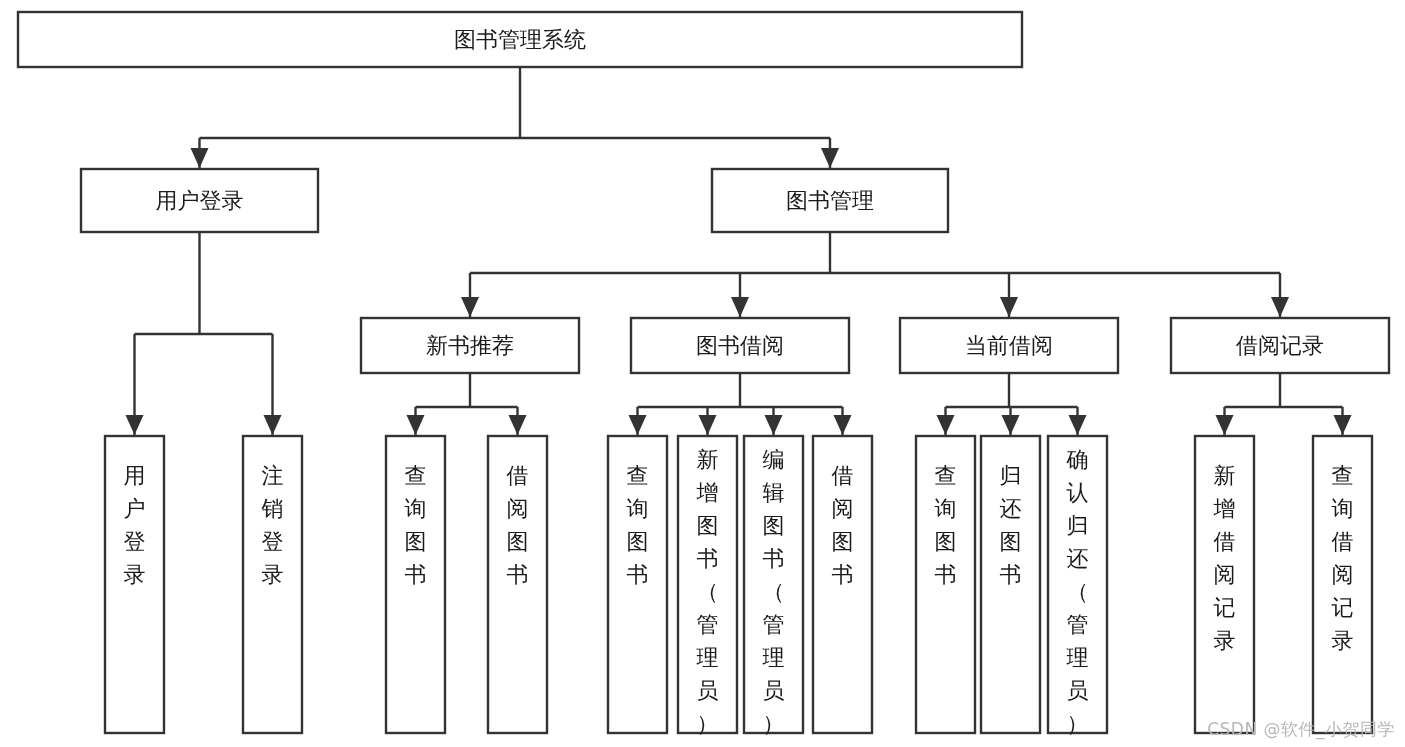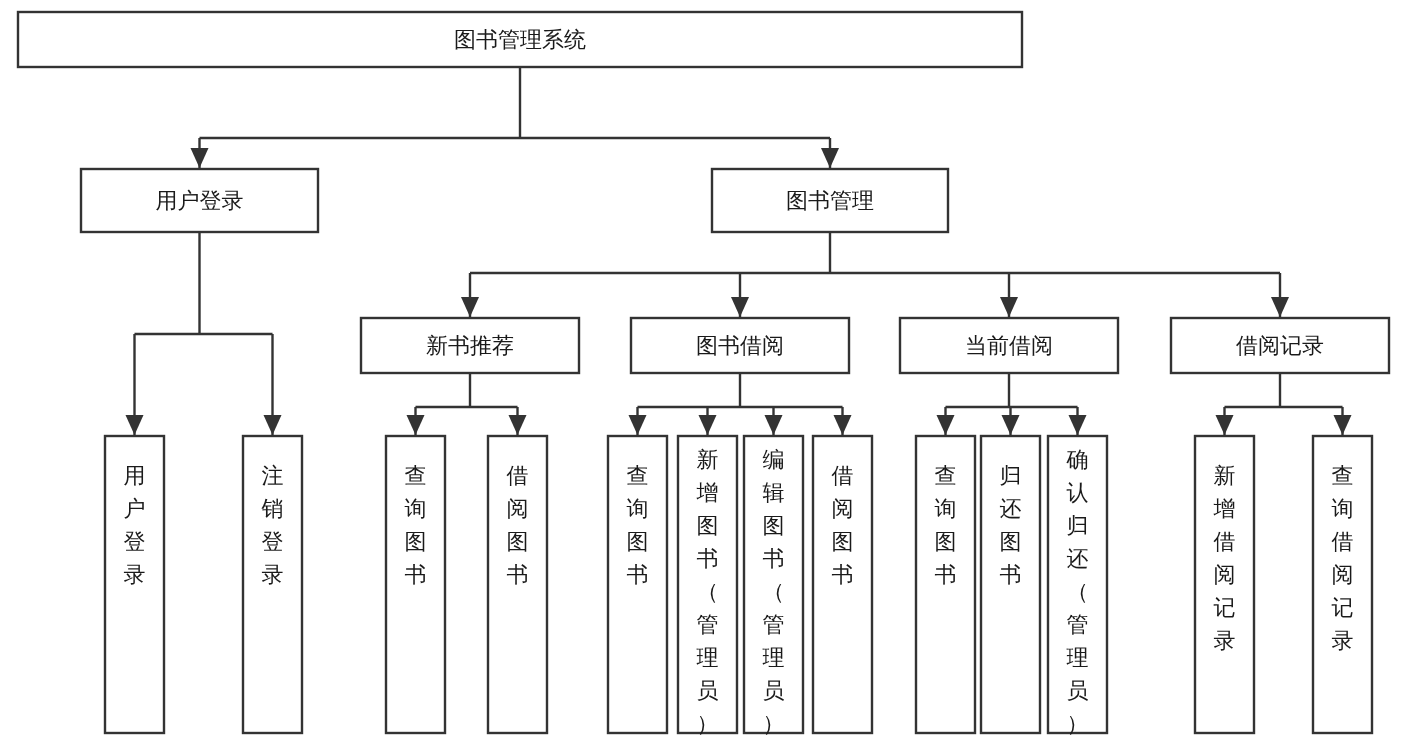--- a/index.html
+++ b/index.html
@@ -217,13 +217,14 @@
         <g>
           <rect x="1195" y="436" width="59" height="297" class="node-box"></rect>
           <text x="1224.5" y="482.5" class="node-label-v"><tspan x="1224.5" dy="0">新</tspan><tspan x="1224.5" dy="33">增</tspan><tspan x="1224.5" dy="33">借</tspan><tspan x="1224.5" dy="33">阅</tspan><tspan x="1224.5" dy="33">记</tspan><tspan x="1224.5" dy="33">录</tspan></text>
         </g>
         <g>
           <rect x="1313" y="436" width="59" height="297" class="node-box"></rect>
           <text x="1342.5" y="482.5" class="node-label-v"><tspan x="1342.5" dy="0">查</tspan><tspan x="1342.5" dy="33">询</tspan><tspan x="1342.5" dy="33">借</tspan><tspan x="1342.5" dy="33">阅</tspan><tspan x="1342.5" dy="33">记</tspan><tspan x="1342.5" dy="33">录</tspan></text>
         </g>
       </g>
   </svg>
+  <div class="watermark">CSDN @软件_小贺同学</div>
 </div>
 
 </body></html>

